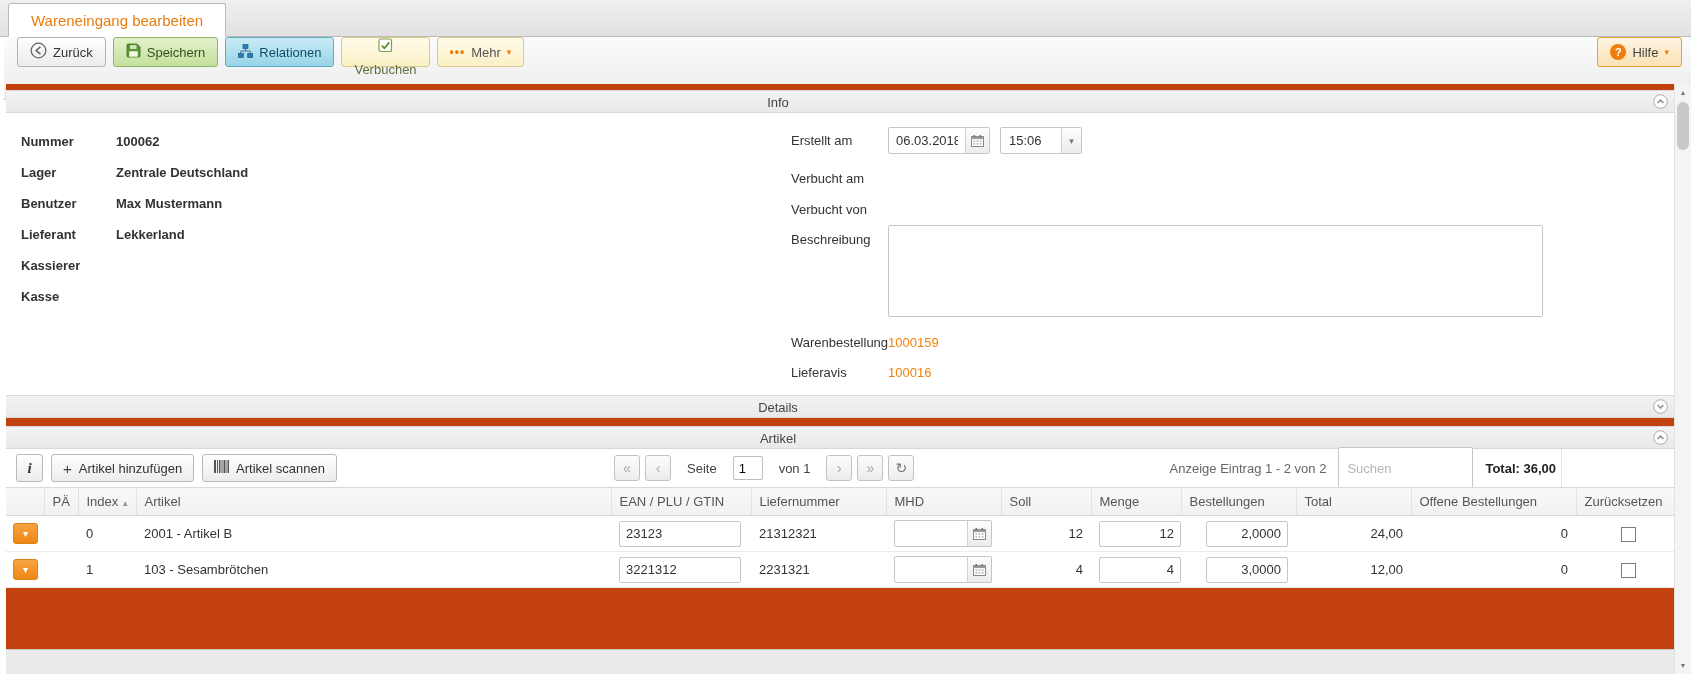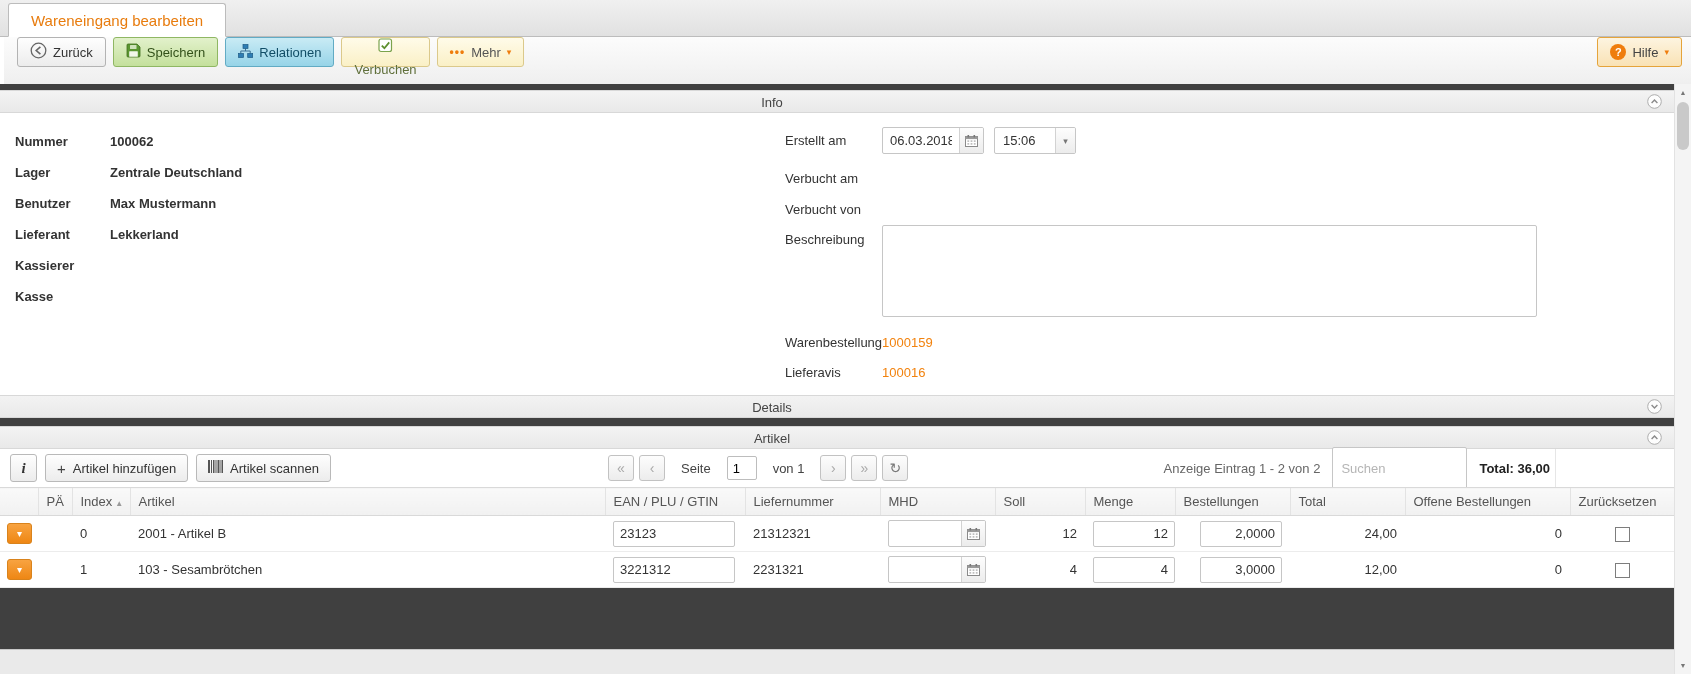--- a/index.html
+++ b/index.html
@@ -26,21 +26,21 @@
   .btn-yellow{ background:linear-gradient(#fffbe9,#faf0c6); border-color:#dbc98b; color:#5f6f3a;flex-direction:column; }
   .btn-more  { background:linear-gradient(#fffbe9,#faf0c6); border-color:#dbc98b; color:#555; }
   .btn-help  { background:linear-gradient(#fdf4e0,#f9e2b5); border-color:#e5a43b; color:#444; margin-left:auto; }
   .caret { font-size:9px; color:#888; }
   .caret.orange { color:#ef7d0d; }
   .dots { color:#ef7d0d; font-weight:bold; letter-spacing:1px; font-size:12px; }
   .help-circle { width:16px; height:16px; border-radius:50%; background:#ef7d0d; color:#fff;
                  font-weight:bold; font-size:11px; display:flex; align-items:center; justify-content:center; }
 
   
-  .scroll-content { position:absolute; left:0; top:84px; width:1674px; height:590px; background:#404040; }
+  .scroll-content { position:absolute; left:6px; top:84px; width:1674px; height:590px; background:#c2410c; }
   .section-bar { position:absolute; left:0; width:1674px; height:23px;
                  background:linear-gradient(#f3f3f3,#e9e9e9);
                  border-top:1px solid #d8d8d8; border-bottom:1px solid #d8d8d8; }
   .section-title { position:absolute; left:772px; top:4px; transform:translateX(-50%); color:#444; }
   .collapse-btn { position:absolute; right:12px; top:3px; width:16px; height:16px;
                   background:none; border:none; cursor:pointer; padding:0; }
 
   
   .info-body { position:absolute; left:0; top:29px; width:1674px; height:282px; background:#fff; }
   .left-col { position:absolute; left:15px; top:13px; width:620px;font-weight:bold; }

